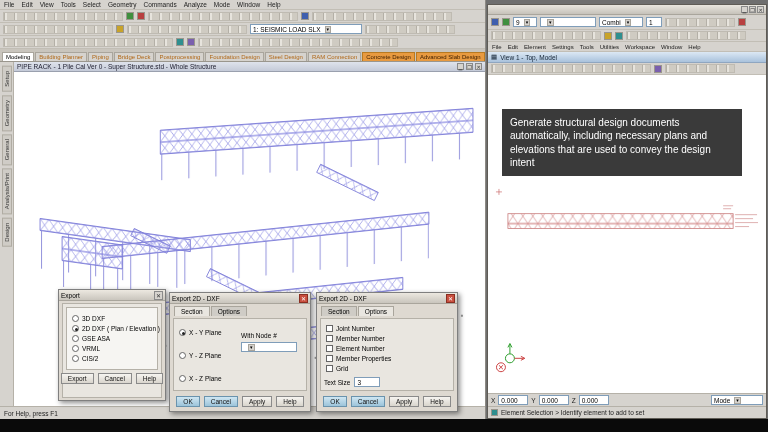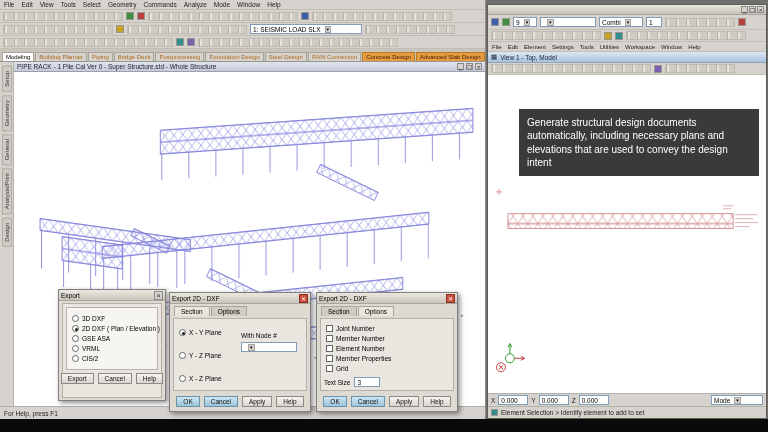--- a/index.html
+++ b/index.html
@@ -55,21 +55,21 @@
   .field{background:#fff;border:1px solid #7f9db9;height:10px;display:inline-flex;align-items:center;font-size:6.5px;padding:0 2px;min-width:30px;}
 
   
   .winR{position:absolute;left:487px;top:4px;width:280px;height:415px;background:#d6d3ce;border:1px solid #5f5c56;display:flex;flex-direction:column;}
   .rtitle{height:10px;background:linear-gradient(#e9e6df,#c6c2ba);display:flex;align-items:center;justify-content:flex-end;gap:1px;padding:0 2px;border-bottom:1px solid #a9a59c;}
   .rtb1{height:15px;display:flex;align-items:center;gap:3px;padding:1px 3px;border-bottom:1px solid #c2beb5;}
   .rtb2,.rtb3{height:12px;display:flex;align-items:center;gap:3px;padding:1px 3px;border-bottom:1px solid #c2beb5;}
   .rmenu{height:10px;display:flex;align-items:center;gap:6px;padding:0 4px;font-size:6px;color:#222;border-bottom:1px solid #c2beb5;}
   .rcaption{height:11px;background:linear-gradient(#dce8f4,#a9c2dc);display:flex;align-items:center;gap:3px;font-size:6.5px;color:#123;padding:0 3px;border-bottom:1px solid #8fa6c0;}
   .rcanvas{flex:1;position:relative;background:#fff;overflow:hidden;min-height:0;}
-  .overlay{position:absolute;left:14px;top:34px;width:240px;background:#3a3a3a;color:#fff;font-size:10px;line-height:1.33;padding:7px 8px;z-index:2;margin-left:17px;}
+  .overlay{position:absolute;left:14px;top:34px;width:240px;background:#3a3a3a;color:#fff;font-size:10px;line-height:1.33;padding:7px 8px;z-index:2;}
   .redsvg{position:absolute;inset:0;width:100%;height:100%;}
   .rrowA{height:13px;display:flex;align-items:center;gap:3px;padding:0 3px;background:#d6d3ce;border-top:1px solid #b5b1a8;font-size:6.5px;}
   .rstatus{height:12px;display:flex;align-items:center;gap:3px;padding:0 3px;background:#d6d3ce;border-top:1px solid #b5b1a8;font-size:6.5px;color:#222;}
   .clab{font-size:6.5px;color:#222;}
 
   .blackbar{position:absolute;left:0;top:419px;width:768px;height:13px;background:#0a0a0a;}
 </style>
 </head>
 <body>
 

